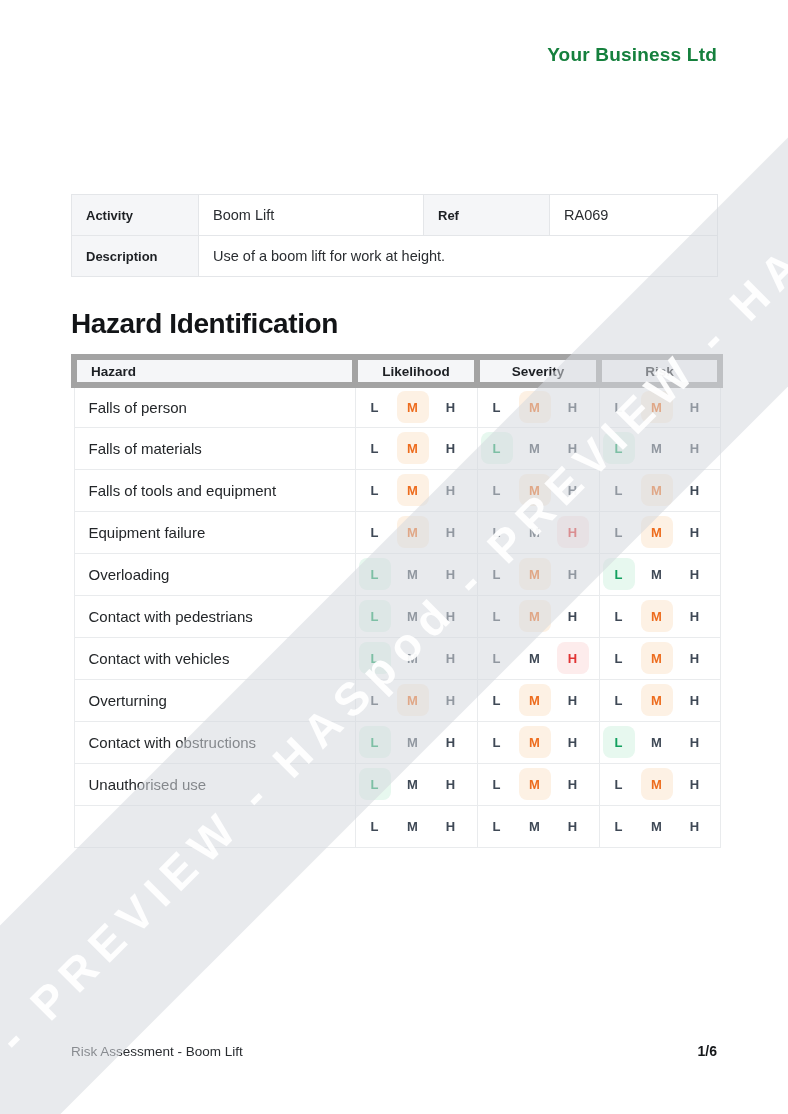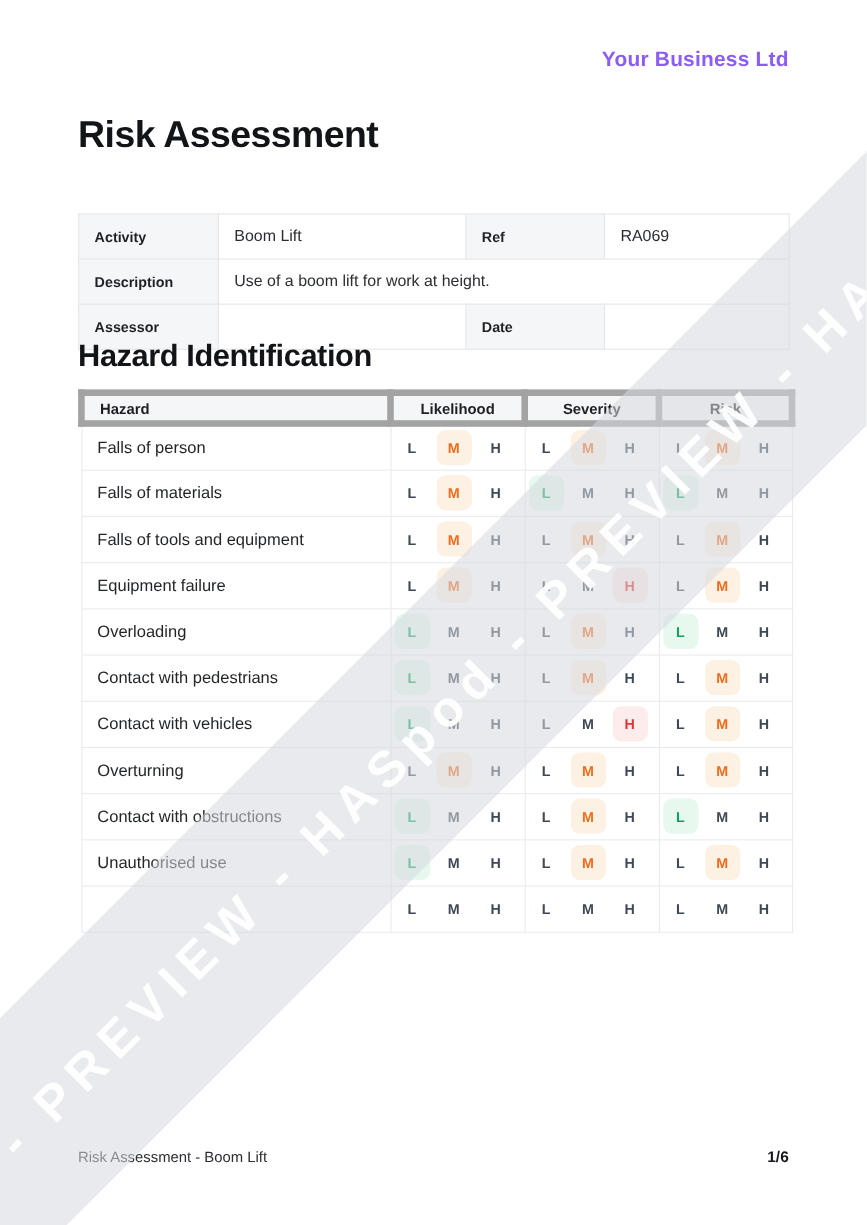--- a/index.html
+++ b/index.html
@@ -4,21 +4,21 @@
 <style>
   * { margin:0; padding:0; box-sizing:border-box; }
   html,body { background:#ffffff; }
   .page {
     position:relative; width:788px; height:1114px; margin:0 auto;
     background:#ffffff; overflow:hidden;
     font-family:"Liberation Sans", sans-serif; color:#26292e;
   }
   .company {
     position:absolute; top:44px; right:71px;
-    font-size:19px; font-weight:800; color:#8b5cf6; letter-spacing:0.2px;
+    font-size:19px; font-weight:800; color:#15803d; letter-spacing:0.2px;
   }
   .title-h1 {
     position:absolute; top:104px; left:71px;
     font-size:34px; font-weight:800; color:#121417; letter-spacing:-0.5px;
   }
   .title-h2 {
     position:absolute; top:308px; left:71px;
     font-size:28px; font-weight:800; color:#121417; letter-spacing:-0.4px;
   }
   table { border-collapse:collapse; table-layout:fixed; }
@@ -81,45 +81,38 @@
     pointer-events:none; z-index:5; overflow:hidden;
   }
 </style>
 </head>
 <body>
 
 <div class="page" style="--low-text: #13a05f; --low-bg: #e7f8ef; --medium-text: #ed6c1e; --medium-bg: #fdf1e4; --high-text: #e13434; --high-bg: #fdecec;">
 
   <div class="company">Your Business Ltd</div>
 
-  <div class="title-h1">Risk Assessment</div>
 
   <table class="info-table">
     <colgroup>
         <col style="width:127px">
         <col style="width:225px">
         <col style="width:126px">
         <col style="width:168px">
       </colgroup>
     <tbody>
         <tr>
       <td class="lbl">Activity</td>
       <td class="val">Boom Lift</td>
       <td class="lbl">Ref</td>
       <td class="val">RA069</td>
     </tr>
     <tr>
       <td class="lbl">Description</td>
       <td class="val" colspan="3">Use of a boom lift for work at height.</td>
-    </tr>
-    <tr>
-      <td class="lbl">Assessor</td>
-      <td class="val"></td>
-      <td class="lbl">Date</td>
-      <td class="val"></td>
     </tr>
   </tbody>
     </table>
 
   <div class="title-h2">Hazard Identification</div>
 
   <table class="hazard-table">
     <colgroup>
         <col style="width:281px">
         <col style="width:122px">

